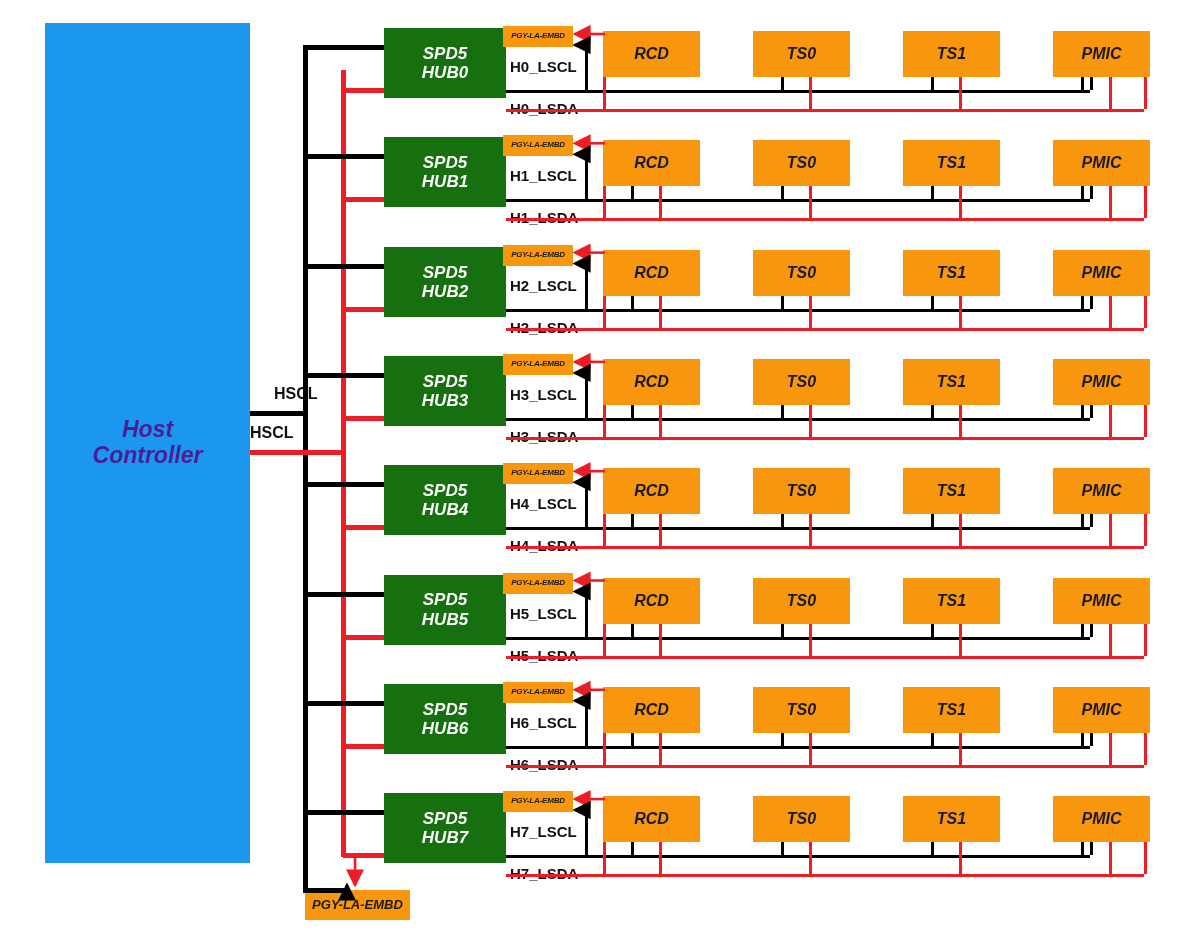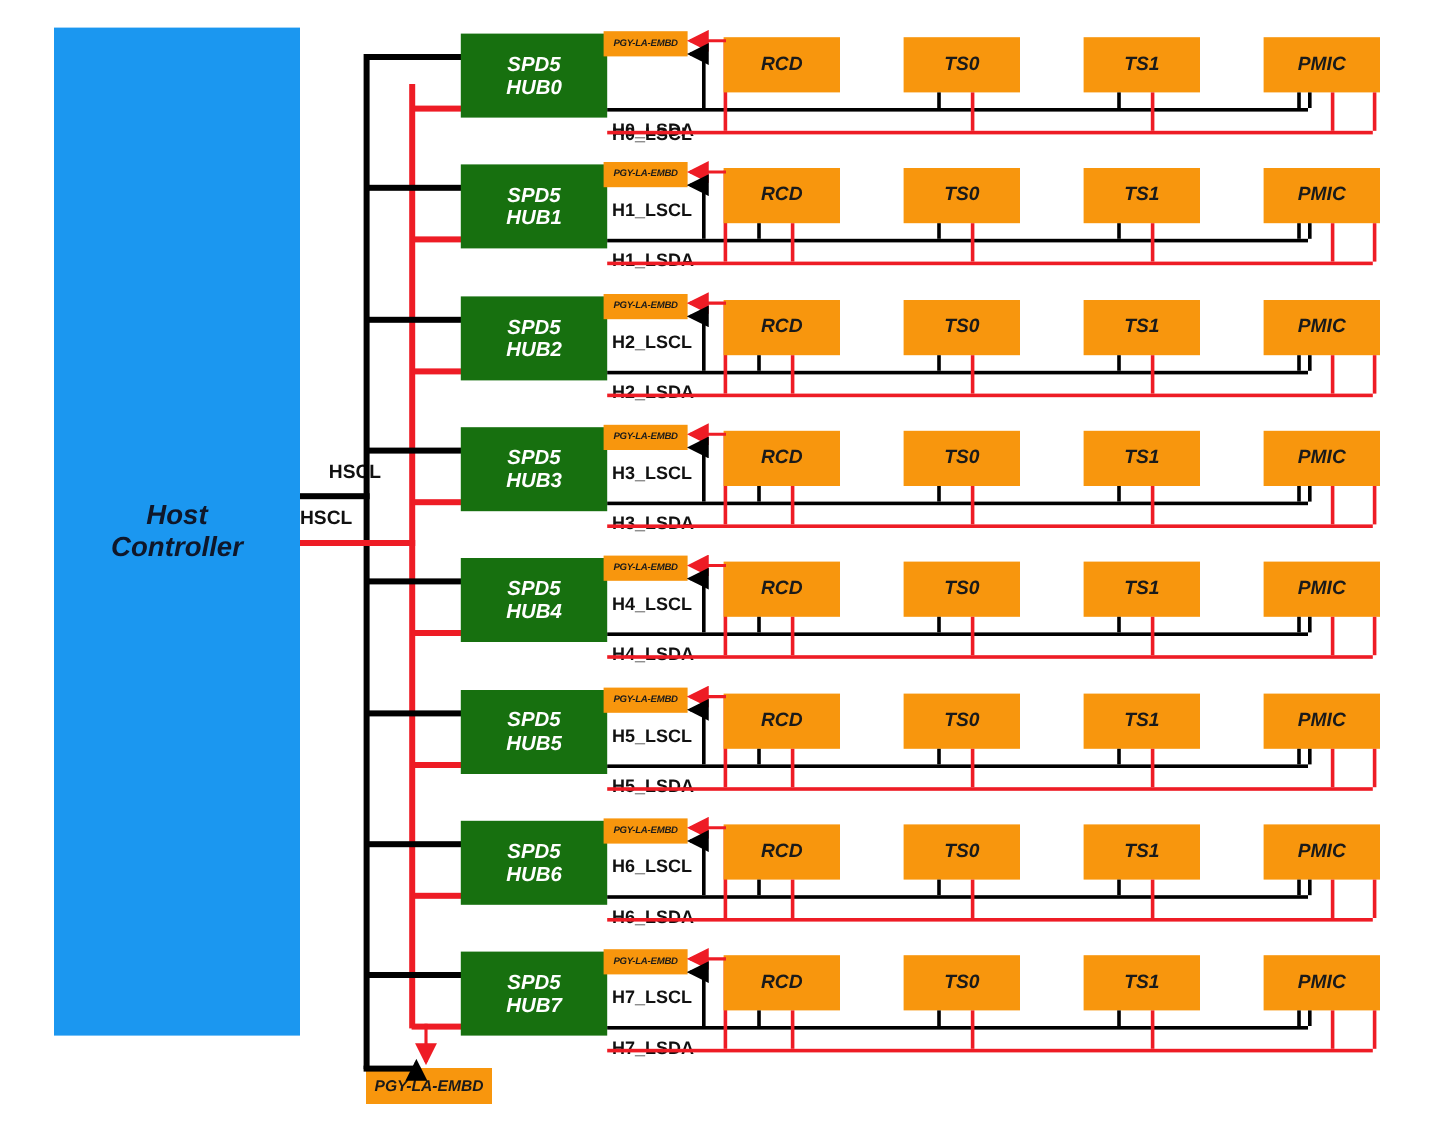--- a/index.html
+++ b/index.html
@@ -19,21 +19,21 @@
     box-sizing: border-box;
     display: flex;
     align-items: center;
     justify-content: center;
     text-align: center;
     line-height: 1.12;
     font-style: italic;
   }
   .host-box {
     background: #1b97f0;
-    color: #0f172a;
+    color: #4c1d95;
     font-size: 23px;
     font-weight: 700;
     flex-direction: column;
   }
   .hub-box {
     background: #17700f;
     color: #ffffff;
     font-size: 17px;
     font-weight: 700;
     flex-direction: column;
@@ -103,21 +103,21 @@
       <div class="wire red" style="left: 340.5px; top: 70px; width: 5px; height: 787.1px;"></div>
       <div class="wire" style="left: 250px; top: 411px; width: 58px; height: 5px;"></div>
       <div class="wire red" style="left: 250px; top: 450px; width: 96px; height: 5px;"></div>
       <div class="wire" style="left: 302.5px; top: 888.1px; width: 45px; height: 5px;"></div>
       <div class="wire" style="left: 305px; top: 45px; width: 81px; height: 5px;"></div>
       <div class="wire red" style="left: 343px; top: 88px; width: 43px; height: 5px;"></div>
       <div class="box hub-box" style="left: 384px; top: 28px; width: 122px; height: 70px;">
         <span>SPD5</span>
         <span>HUB0</span>
       </div>
-      <div class="lbl" style="left: 510px; top: 58px; margin-top: 46px;">H0_LSCL</div>
+      <div class="lbl" style="left: 510px; top: 58px;">H0_LSCL</div>
       <div class="lbl" style="left: 510px; top: 100px;">H0_LSDA</div>
       <div class="wire" style="left: 506px; top: 90px; width: 583.5px; height: 3px;"></div>
       <div class="wire red" style="left: 506px; top: 109px; width: 638px; height: 3px;"></div>
       <div class="box probe-box" style="left: 503px; top: 26px; width: 70px; height: 21px;">PGY-LA-EMBD</div>
       <div class="wire red" style="left: 603px; top: 33px; width: 3px; height: 76px;"></div>
       <div class="wire" style="left: 585px; top: 44px; width: 3px; height: 46px;"></div>
       <div class="box dev-box" style="left: 603px; top: 31px; width: 97px; height: 46px;">RCD</div>
       <div class="box dev-box" style="left: 753px; top: 31px; width: 97px; height: 46px;">TS0</div>
       <div class="wire" style="left: 781px; top: 77px; width: 3px; height: 13px;"></div>
       <div class="wire red" style="left: 809px; top: 77px; width: 3px; height: 32px;"></div>

